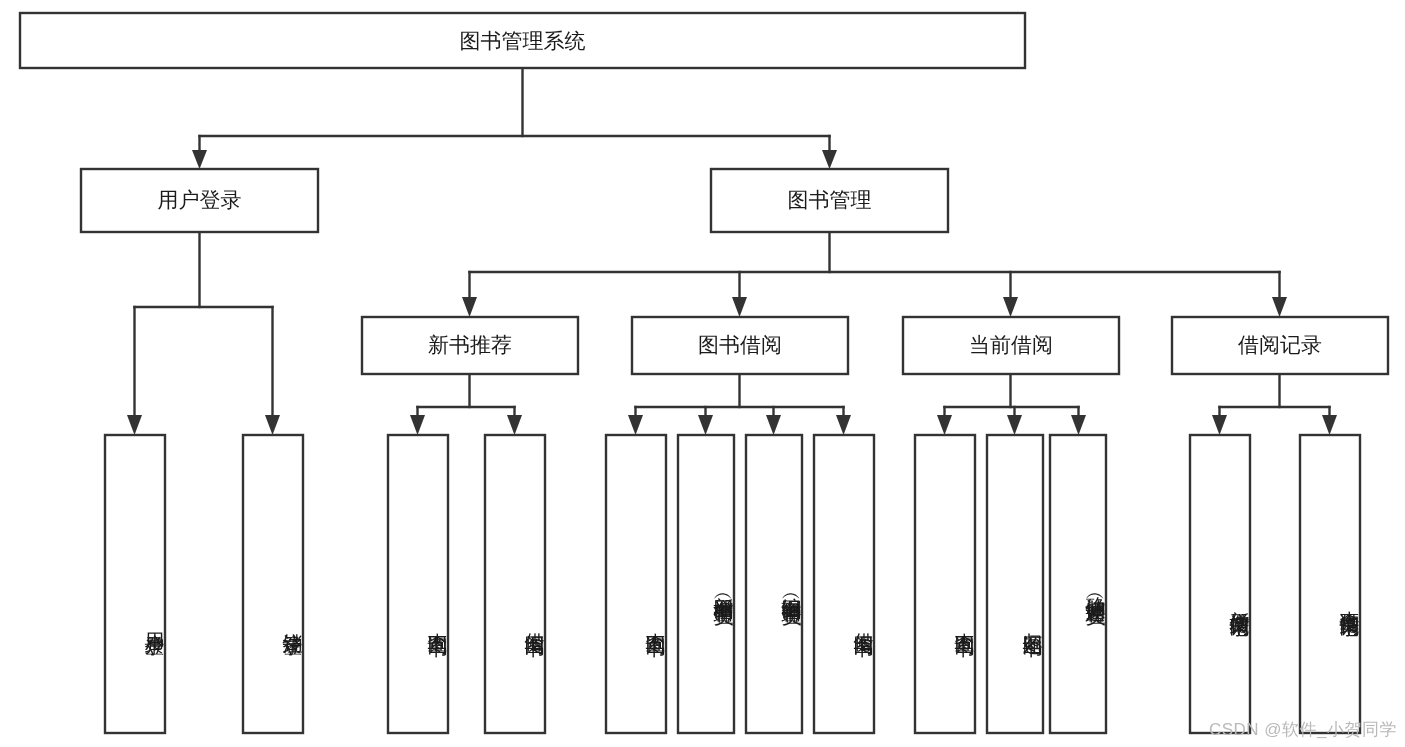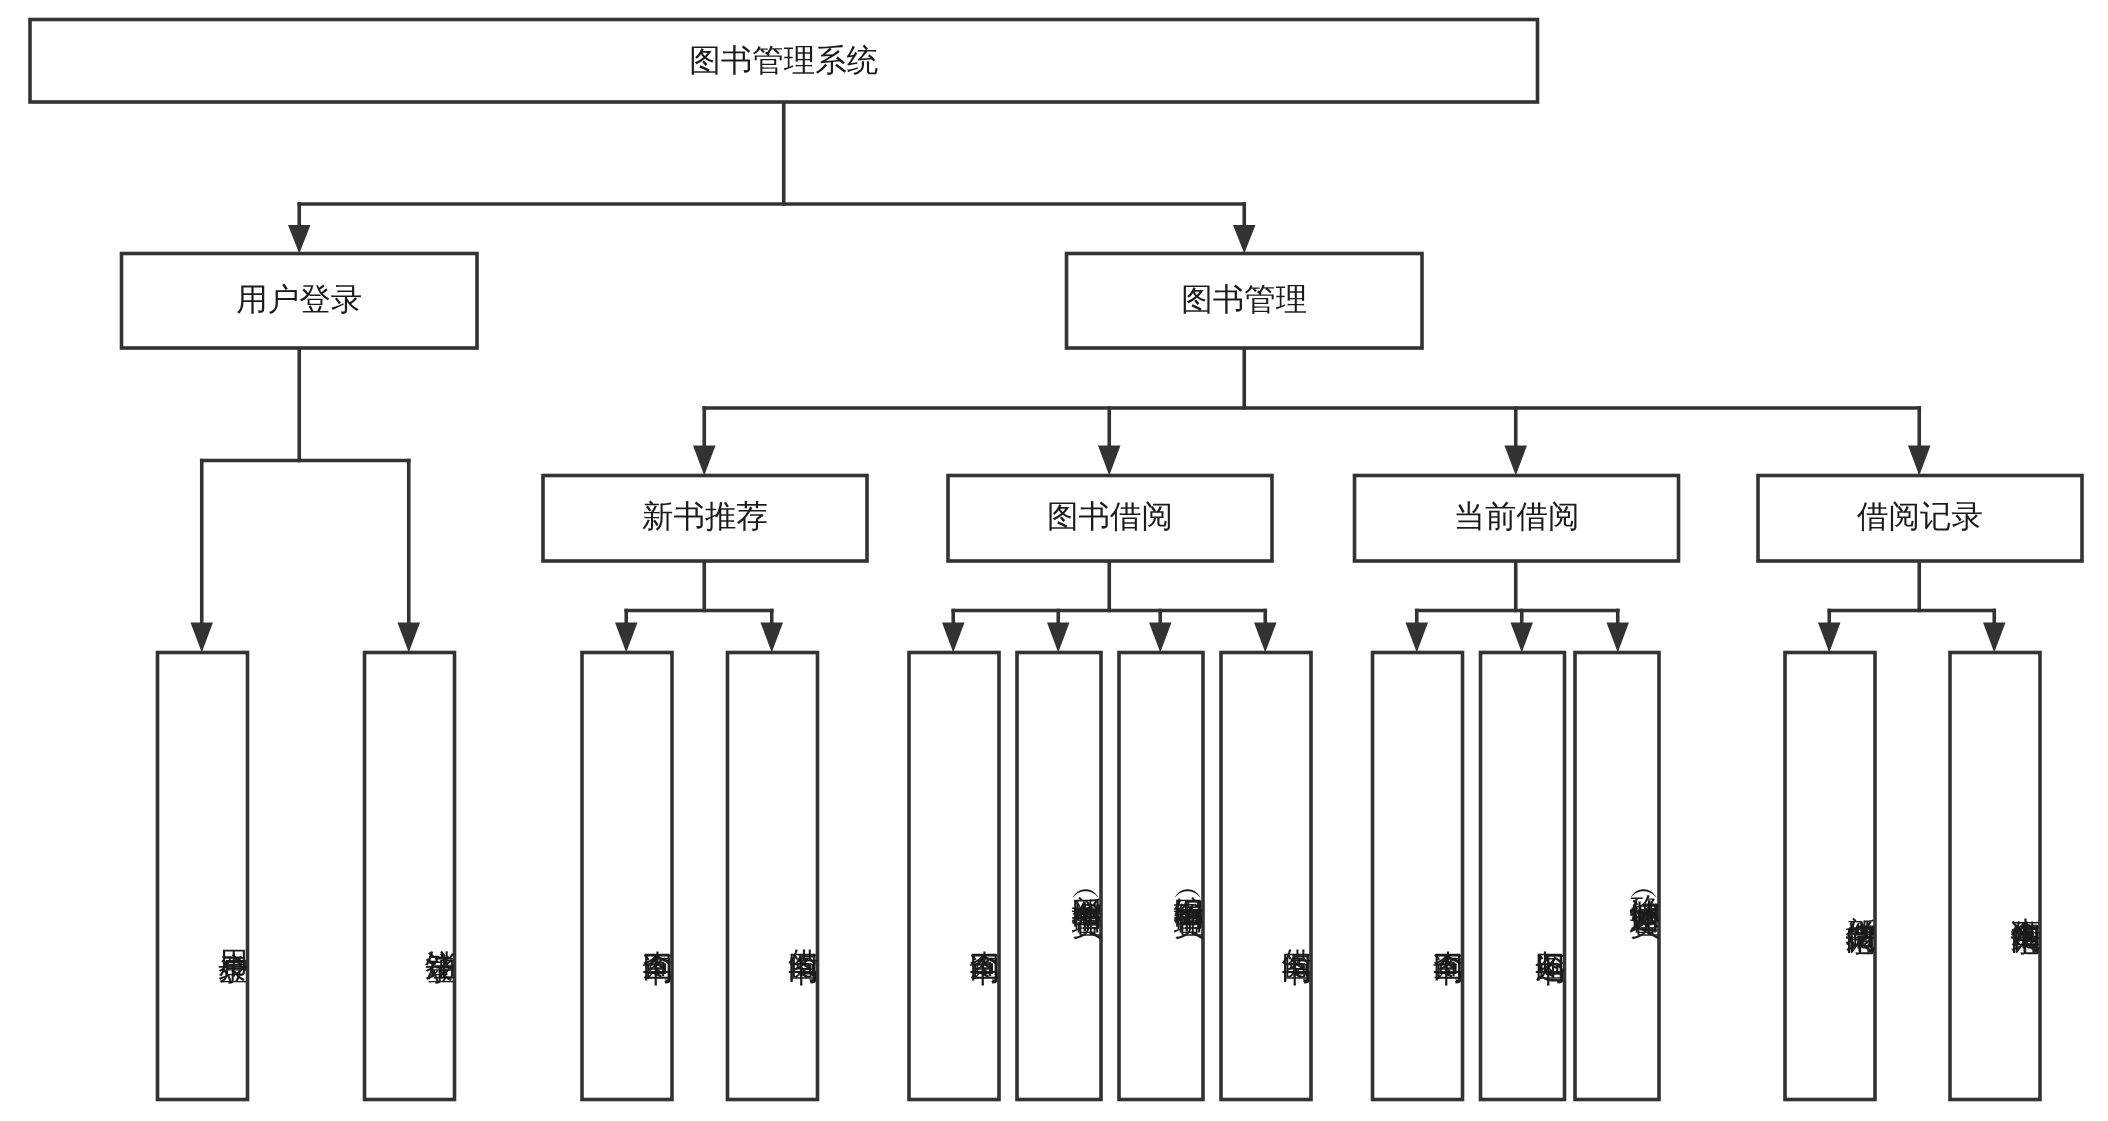--- a/index.html
+++ b/index.html
@@ -204,14 +204,15 @@
   <div class="node-label-v" style="left:915px; top:435px; width:60px; height:298px; padding-top:72px;">查询图书</div>
 
   <div class="node-label-v" style="left:987px; top:435px; width:56px; height:298px; padding-top:72px;">归还图书</div>
 
   <div class="node-label-v" style="left:1050px; top:435px; width:56px; height:298px; padding-top:8px;">确认归还（管理员）</div>
 
   <div class="node-label-v" style="left:1190px; top:435px; width:60px; height:298px; padding-top:30px;">新增借阅记录</div>
 
   <div class="node-label-v" style="left:1300px; top:435px; width:60px; height:298px; padding-top:30px;">查询借阅记录</div>
 
+  <div class="watermark">CSDN @软件_小贺同学</div>
 
 </div>
 
 </body></html>

